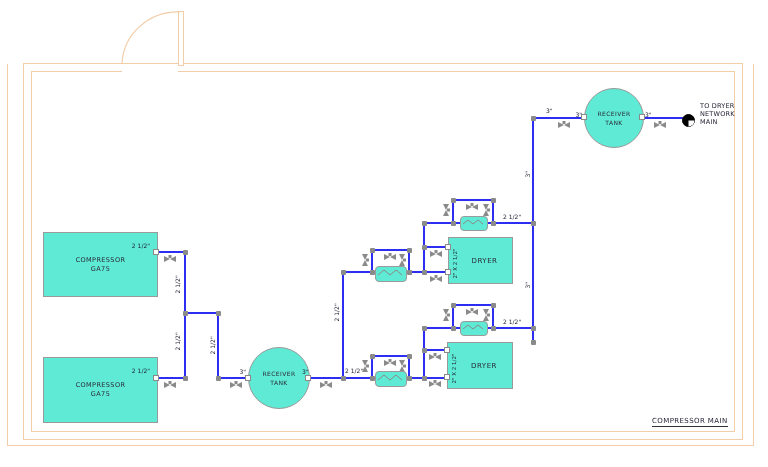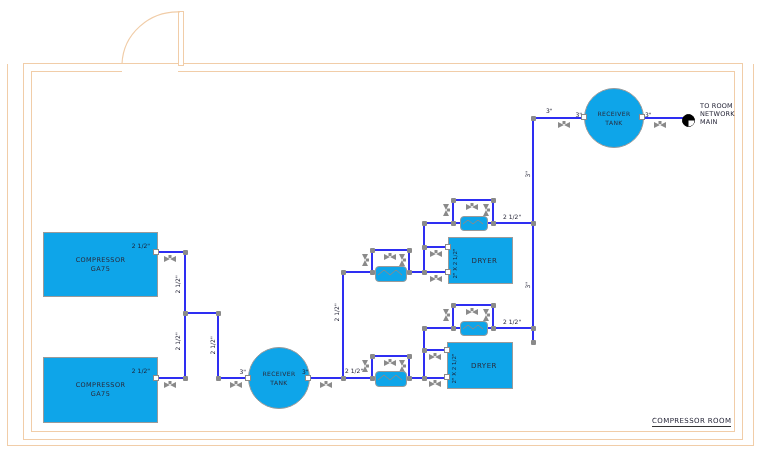--- a/index.html
+++ b/index.html
@@ -8,21 +8,21 @@
   .abs{position:absolute;}
   
   .wall{position:absolute;border:1px solid #f1cda8;background:transparent;z-index:1;}
   #outer-frame{border-top:none;}
   
   .pipe{position:absolute;background:#2e2ef2;z-index:2;}
   .dot{position:absolute;width:5px;height:5px;background:#8a8a8a;border-radius:1px;z-index:3;}
   .valve{position:absolute;width:12px;height:8px;z-index:3;}
   .port{position:absolute;width:4px;height:4px;background:#fff;border:1px solid #8a8a8a;z-index:5;}
   
-  .equip{position:absolute;background:#0ea5e9;border:1px solid #9a9a9a;z-index:4;}
+  .equip{position:absolute;background:#5eead4;border:1px solid #9a9a9a;z-index:4;}
   .box{display:flex;flex-direction:column;align-items:center;justify-content:center;
        font-size:6.5px;letter-spacing:.4px;line-height:9px;color:#2a2a3a;}
   .tank{border-radius:50%;display:flex;flex-direction:column;align-items:center;justify-content:center;
         font-size:6px;letter-spacing:.4px;line-height:9px;color:#2a2a3a;}
   .dryerbox{display:flex;align-items:center;justify-content:center;font-size:7px;
         letter-spacing:.5px;color:#2a2a3a;}
   .filter{border-radius:4px;z-index:4;}
   .filter svg{display:block;}
   
   .lbl{position:absolute;font-size:6px;line-height:7px;color:#1d1d30;z-index:6;white-space:nowrap;}
@@ -112,26 +112,26 @@
   <span class="lbl rot" style="left:522px;top:169px;width:10px;">3"</span>
   <span class="lbl rot" style="left:522px;top:280px;width:10px;">3"</span>
   <span class="lbl" style="left:546px;top:107px;">3"</span>
   <span class="lbl ralign" style="left:570px;top:111px;width:12px;">3"</span>
   <span class="lbl" style="left:645px;top:111px;">3"</span>
 
   <span class="lbl rot sidelbl" style="left:437px;top:257px;width:36px;">2" X 2 1/2"</span>
   <span class="lbl rot sidelbl" style="left:436px;top:362px;width:36px;">2" X 2 1/2"</span>
 
   <div class="lbl" id="network-note" style="left:700px;top:102px;">
-    <div>TO ROOM</div>
+    <div>TO DRYER</div>
     <div>NETWORK</div>
     <div>MAIN</div>
   </div>
 
-  <span class="lbl" id="room-label" style="left:652px;top:418px;">COMPRESSOR ROOM</span>
+  <span class="lbl" id="room-label" style="left:652px;top:418px;">COMPRESSOR MAIN</span>
 <div class="pipe" style="left: 156px; top: 251px; width: 30px; height: 2px;"></div>
     <div class="pipe" style="left: 184px; top: 251px; width: 2px; height: 63px;"></div>
     <div class="pipe" style="left: 184px; top: 312px; width: 36px; height: 2px;"></div>
     <div class="pipe" style="left: 184px; top: 312px; width: 2px; height: 67px;"></div>
     <div class="pipe" style="left: 156px; top: 377px; width: 30px; height: 2px;"></div>
     <div class="pipe" style="left: 217px; top: 312px; width: 2px; height: 67px;"></div>
     <div class="pipe" style="left: 217px; top: 377px; width: 34px; height: 2px;"></div>
     <div class="pipe" style="left: 306px; top: 377px; width: 38px; height: 2px;"></div>
     <div class="pipe" style="left: 342px; top: 271px; width: 2px; height: 108px;"></div>
     <div class="pipe" style="left: 342px; top: 271px; width: 108px; height: 2px;"></div>

